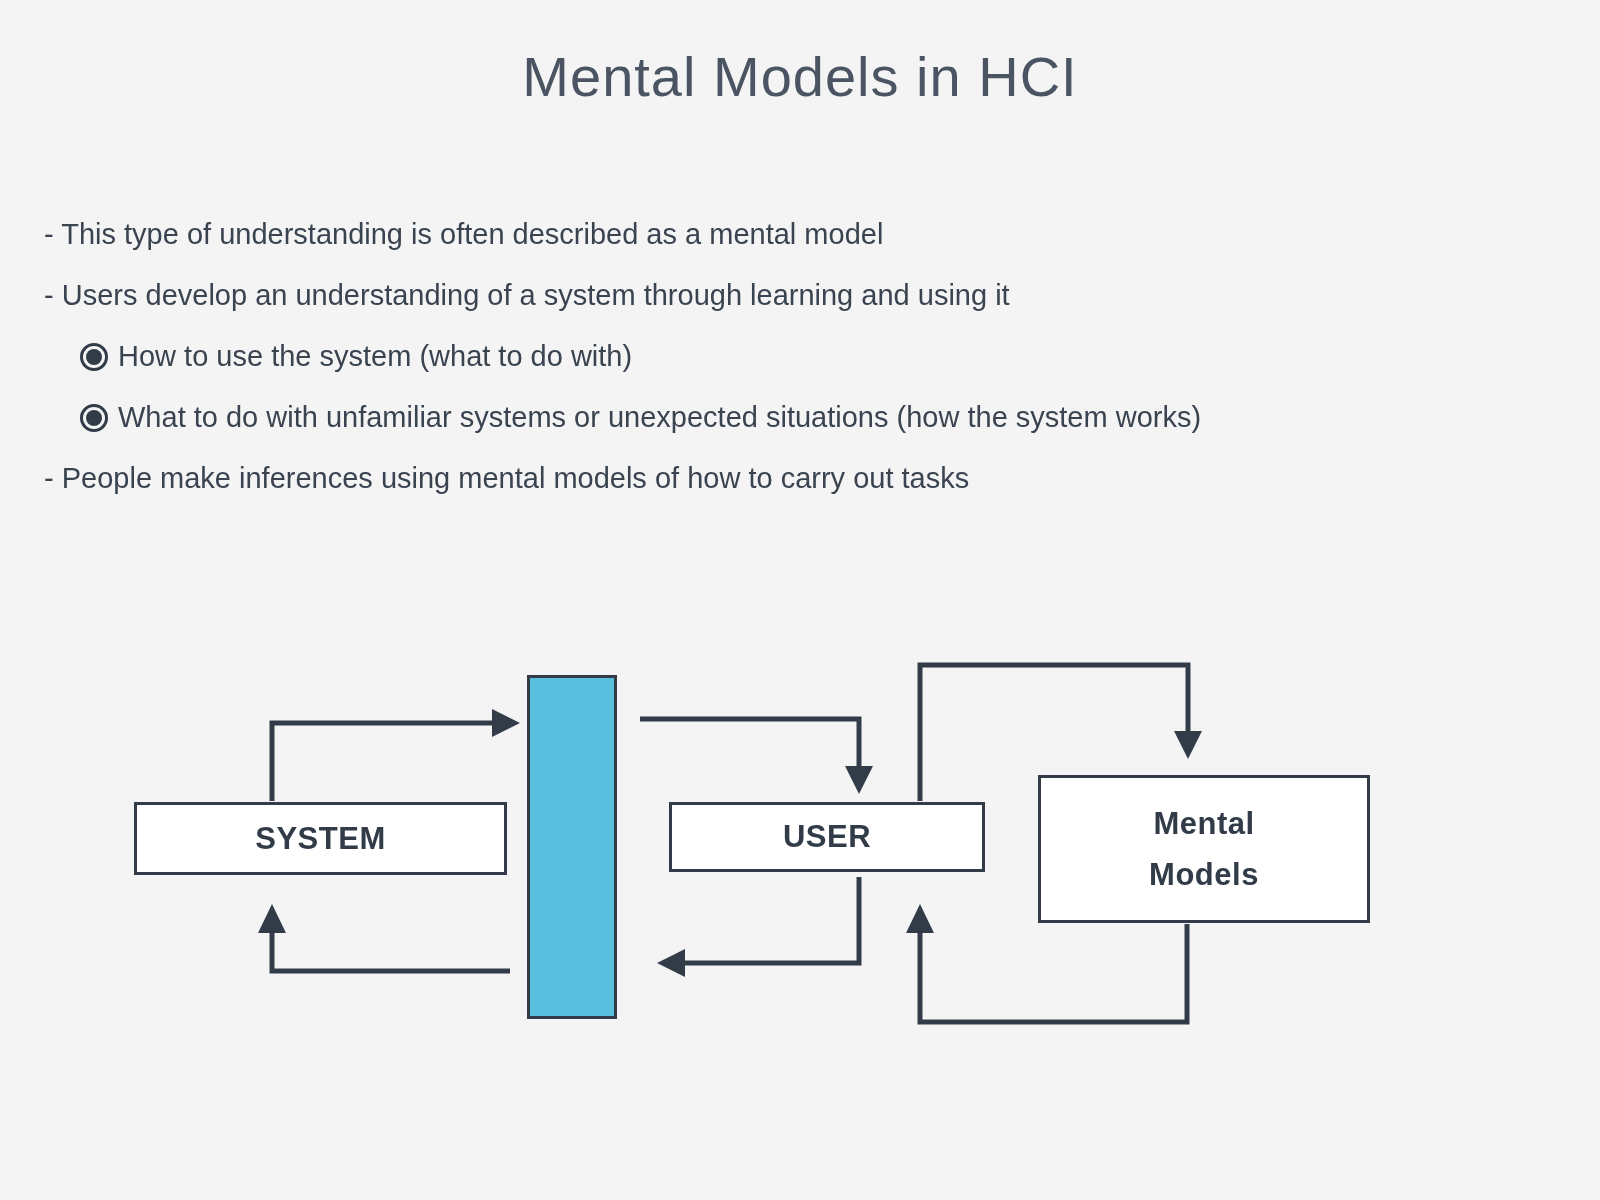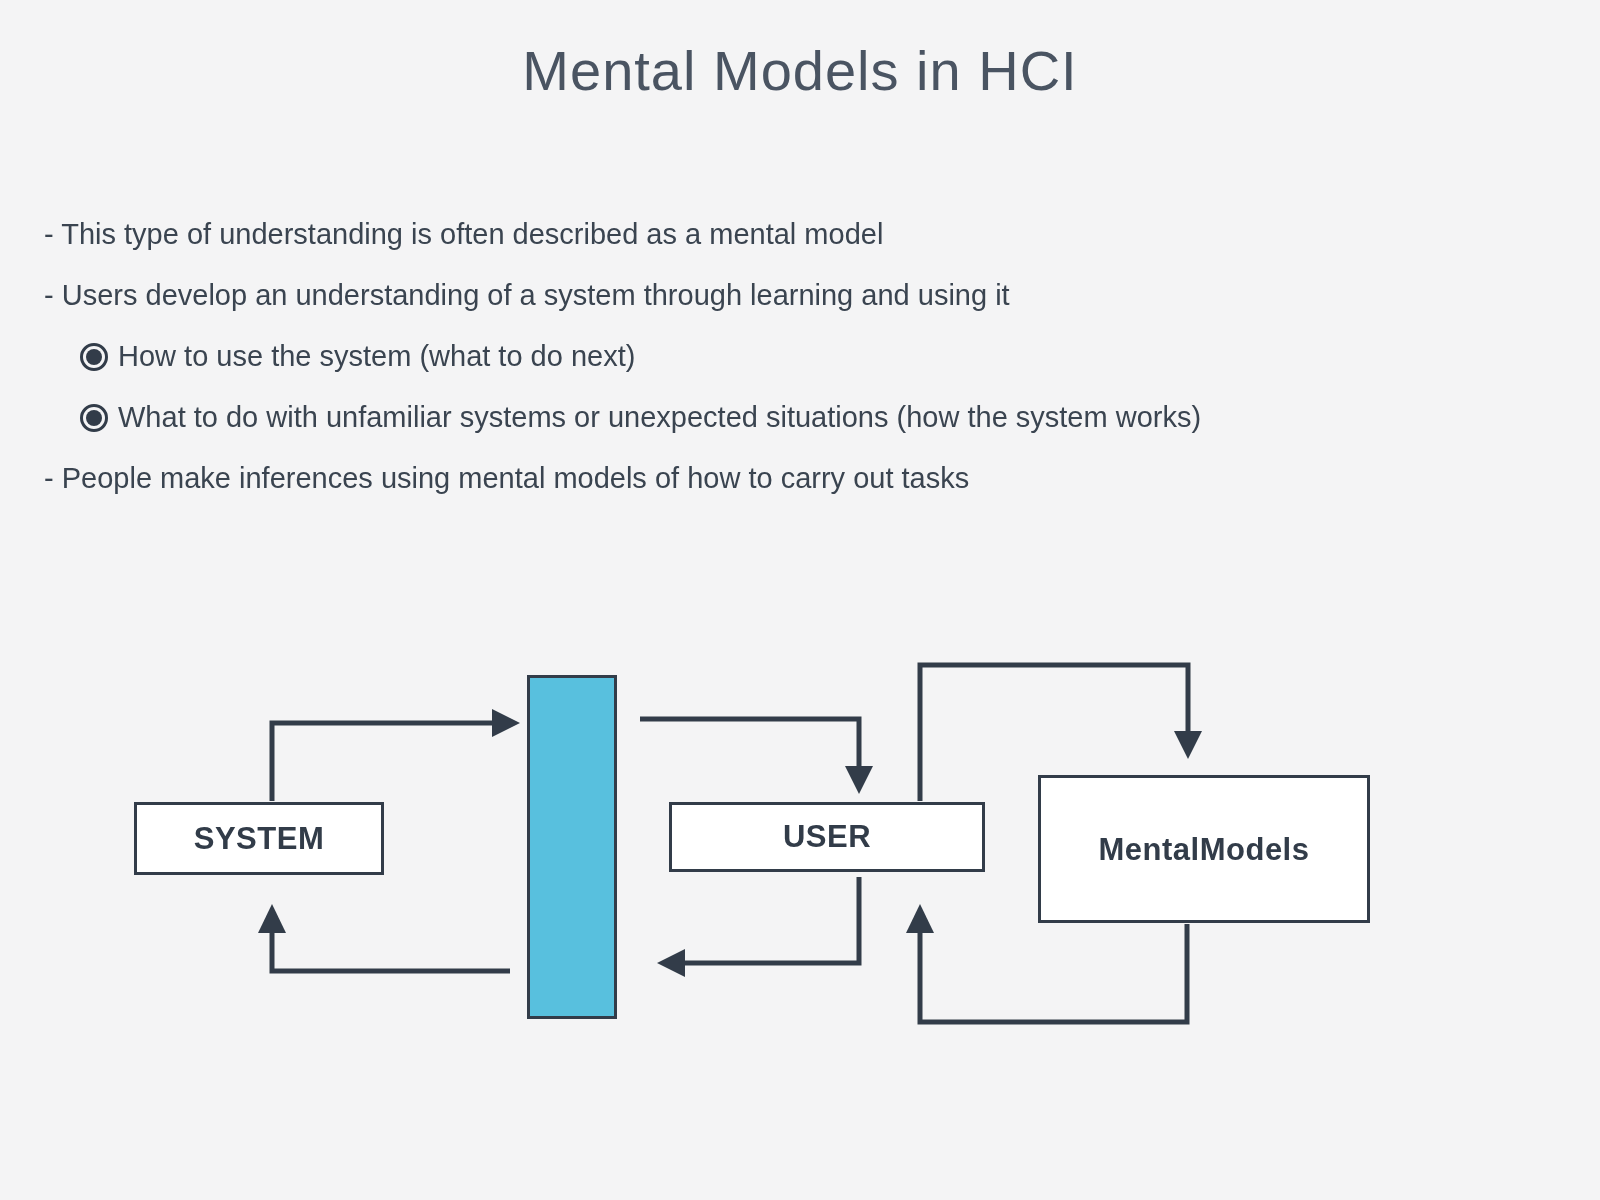--- a/index.html
+++ b/index.html
@@ -7,21 +7,21 @@
     width: 1600px; height: 1200px;
     background: #f4f4f5;
     font-family: "Liberation Sans", sans-serif;
     color: #3a4450;
     position: relative;
     overflow: hidden;
   }
 
   .title {
     position: absolute;
-    top: 38px; left: 0; width: 1600px;
+    top: 44px; left: 0; width: 1600px;
     text-align: center;
     font-size: 56px;
     font-weight: 300;
     color: #4a5462;
     letter-spacing: 1px;
   }
 
   .bullets {
     position: absolute;
     left: 44px; top: 204px;
@@ -62,24 +62,24 @@
     background: #ffffff;
     border: 3px solid #323c49;
     display: flex;
     align-items: center;
     justify-content: center;
     font-weight: bold;
     font-size: 31px;
     color: #323c49;
     letter-spacing: 0.5px;
   }
-  .box-system { left: 134px; top: 802px; width: 250px; height: 73px; }
+  .box-system { left: 134px; top: 802px; width: 373px; height: 73px; }
   .box-user   { left: 669px; top: 802px; width: 316px; height: 70px; }
   .box-mm     { left: 1038px; top: 775px; width: 332px; height: 148px;
-                flex-direction: row; line-height: 51px; text-align: center; }
+                flex-direction: column; line-height: 51px; text-align: center; }
 
   .interface-rect {
     position: absolute;
     box-sizing: border-box;
     left: 527px; top: 675px; width: 90px; height: 344px;
     background: #58c0de;
     border: 3px solid #323c49;
   }
 
   .interface-caption {
@@ -103,21 +103,21 @@
   <div class="bullet-main">
     <span>- This type of understanding is often described as a mental model</span>
   </div>
   <div class="bullet-main">
     <span>- Users develop an understanding of a system through learning and using it</span>
   </div>
   <div class="bullet-sub">
     <span class="fisheye">
         <span class="fisheye-dot"></span>
       </span>
-    <span>How to use the system (what to do next)</span>
+    <span>How to use the system (what to do with)</span>
   </div>
   <div class="bullet-sub">
     <span class="fisheye">
         <span class="fisheye-dot"></span>
       </span>
     <span>What to do with unfamiliar systems or unexpected situations (how the system works)</span>
   </div>
   <div class="bullet-main">
     <span>- People make inferences using mental models of how to carry out tasks</span>
   </div>

